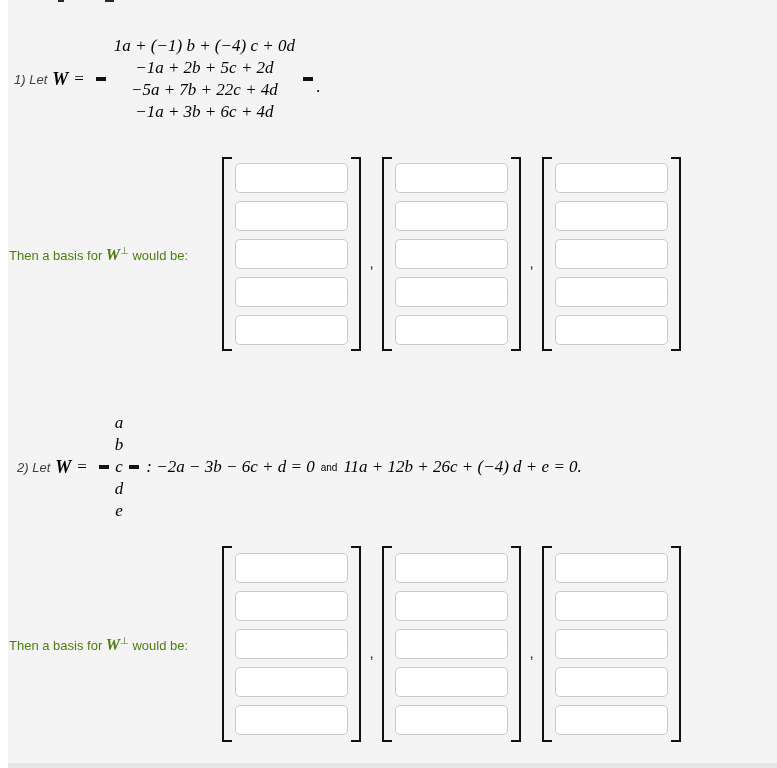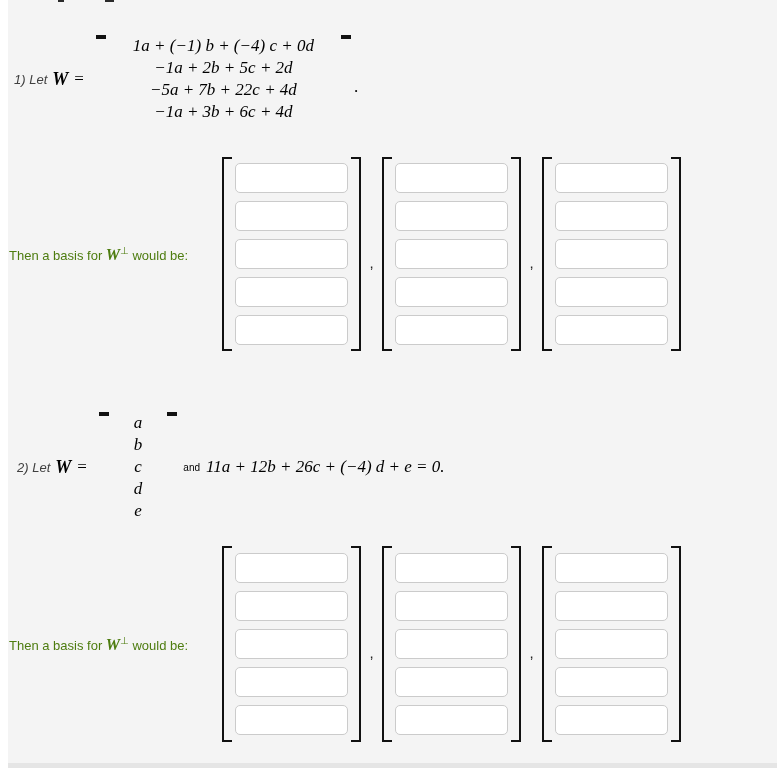--- a/index.html
+++ b/index.html
@@ -27,21 +27,21 @@
   .math-up { font-family: "Liberation Serif", "DejaVu Serif", serif; font-style: normal; }
 
   
   .stmt { position: absolute; display: flex; align-items: center; }
   .stmt-1 { left: 14px; top: 22px; height: 114px; }
   .stmt-2 { left: 17px; top: 410px; height: 114px; }
   .num-label { font-size: 13px; color: #404040; white-space: nowrap; font-style: italic; }
   .w-sym { font-size: 18px; font-weight: 600; margin-left: 5px; }
   .eq-sym { font-size: 17px; margin-left: 6px; }
 
-  .bmatrix { display: flex; align-items: flex-start; margin-left: 12px; gap: 19px; }
+  .bmatrix { display: flex; align-items: center; margin-left: 12px; }
   .bk { width: 8px; }
   .bk-l { border-left: 2px solid #111; border-top: 2px solid #111; border-bottom: 2px solid #111; }
   .bk-r { border-right: 2px solid #111; border-top: 2px solid #111; border-bottom: 2px solid #111; }
   .mx-col { display: flex; flex-direction: column; justify-content: center; padding: 0 8px; }
   .mx-row { font-size: 17px; line-height: 22px; text-align: center; white-space: nowrap; }
   .vec-col { padding: 0 6px; }
   .vec-row { font-size: 17px; line-height: 22px; text-align: center; }
   .tail-period { font-size: 17px; align-self: center; transform: translateY(8px); margin-left: 3px; }
 
   .cond { font-size: 17px; margin-left: 7px; white-space: nowrap; }
@@ -144,20 +144,21 @@
     <div class="bk bk-l"></div>
     <div class="mx-col vec-col">
       <div class="math vec-row">a</div>
       <div class="math vec-row">b</div>
       <div class="math vec-row">c</div>
       <div class="math vec-row">d</div>
       <div class="math vec-row">e</div>
     </div>
     <div class="bk bk-r"></div>
   </div>
+  <span class="math cond">: −2a − 3b − 6c + d = 0</span>
   <span class="and-word">and</span>
   <span class="math cond cond2">11a + 12b + 26c + (−4) d + e = 0.</span>
 </div>
 
 <div class="answer-row answer-row-2">
   <div class="basis-label">
     <span>Then a basis for</span>
     <span class="math basis-w">W</span><span class="perp">⊥</span><span> would be:</span>
   </div>
 

